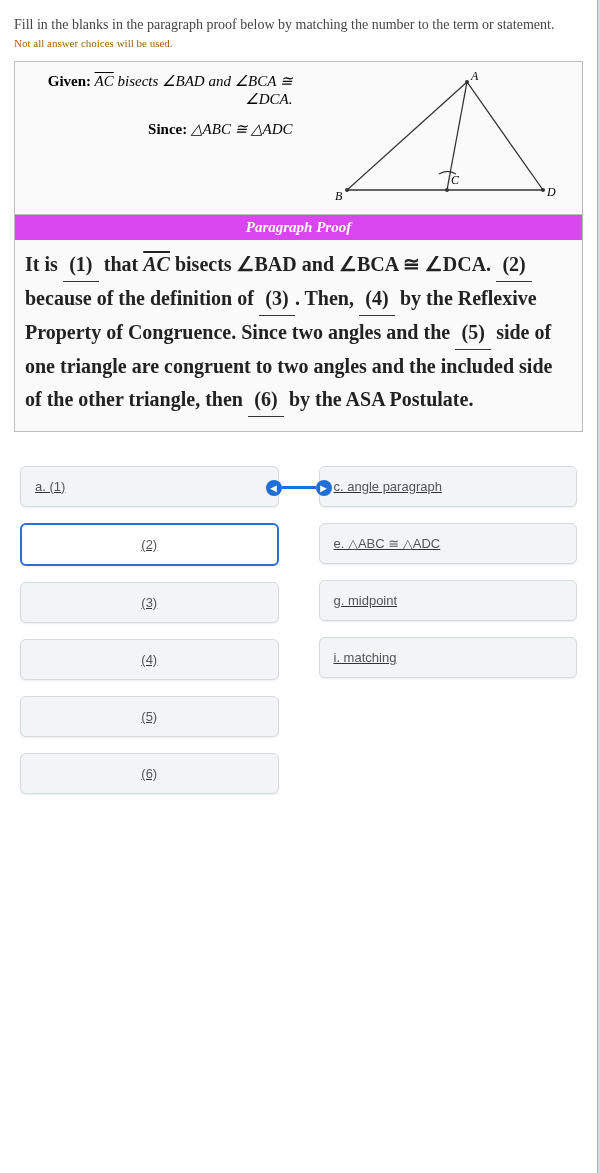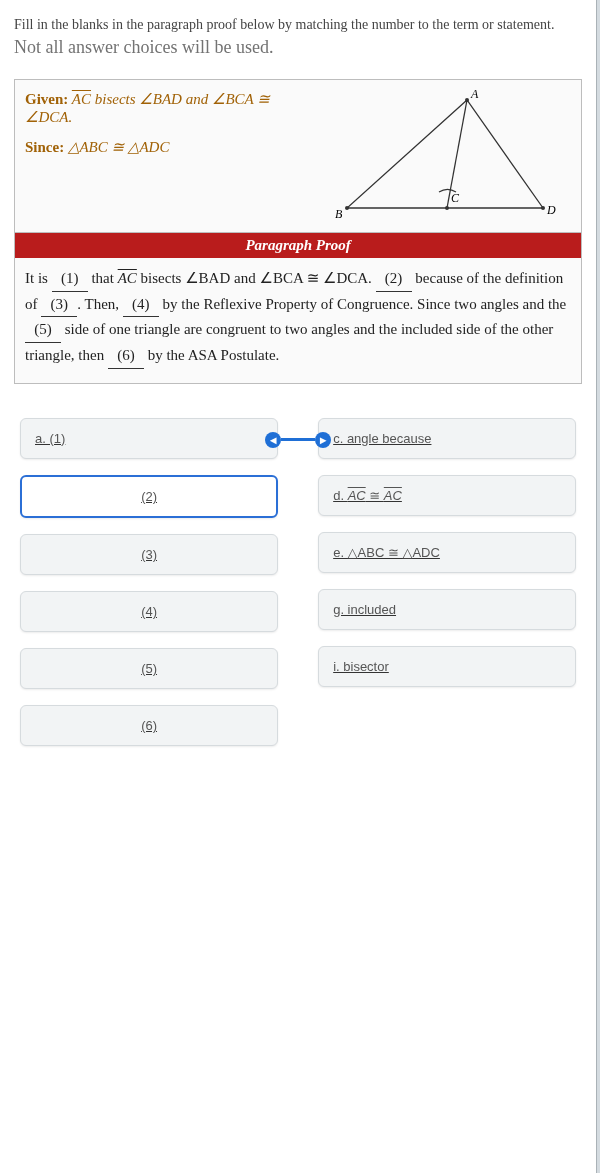--- a/index.html
+++ b/index.html
@@ -9,59 +9,61 @@
   width: 600px;
   color: #333;
 }
 .page {
   background: #fff;
   padding: 16px 14px 20px;
   min-height: 1173px;
   position: relative;
 }
 .instructions { font-size: 14px; color: #444; margin-bottom: 2px; line-height: 1.35; }
-.note { font-size: 18px; color: #737373; margin-bottom: 21px; }
+.note { font-size: 11px; color: #a16207; margin-bottom: 12px; }
 .problem-box {
   border: 1px solid #bdbdbd;
   background: #fafafa;
 }
 .given-row {
   display: flex;
   border-bottom: 1px solid #bdbdbd;
 }
 .given-cell {
   flex: 1;
   padding: 10px 10px 12px;
   font-size: 15px;
   font-style: italic;
-  color: #a16207;
+  color: #000000;
+  text-align: right;
 }
 .given-cell b { font-style: normal; font-weight: bold; }
 .ov { text-decoration: overline; font-style: italic; }
 .diagram-cell {
   flex: 1;
   display: flex;
   align-items: center;
   justify-content: center;
   padding: 6px;
 }
 .proof-header {
-  background: #b91c1c;
+  background: #d946ef;
   color: #fff;
   text-align: center;
   font-weight: bold;
   font-style: italic;
   padding: 4px 0;
   font-size: 15px;
 }
 .proof-body {
   padding: 8px 10px 14px;
-  font-size: 15px;
+  font-size: 20px;
   line-height: 1.65;
   color: #222;
+  font-weight: bold;
 }
 .blank { display: inline-block; border-bottom: 1px solid #333; min-width: 36px; text-align: center; color: #222; padding: 0 2px; }
 .matching {
   margin-top: 34px;
   display: flex;
   gap: 40px;
   padding: 0 6px;
 }
 .col { display: flex; flex-direction: column; gap: 16px; flex: 1; text-decoration: underline; }
 .tile {
@@ -153,25 +155,22 @@
   <div class="col">
     <div class="tile">a.   (1)</div>
     <div class="tile selected" style="text-align:center;">(2)</div>
     <div class="tile" style="text-align:center;">(3)</div>
     <div class="tile" style="text-align:center;">(4)</div>
     <div class="tile" style="text-align:center;">(5)</div>
     <div class="tile" style="text-align:center;">(6)</div>
   </div>
 
   <div class="col">
-    <div class="tile">c.   angle because</div>
-    <div class="tile">
-      <span>d.   </span><span class="ov">AC</span><span> ≅ </span><span class="ov">AC</span>
-    </div>
+    <div class="tile">c.   angle paragraph</div>
     <div class="tile">e.   △ABC ≅ △ADC</div>
-    <div class="tile">g.   included</div>
-    <div class="tile">i.   bisector</div>
+    <div class="tile">g.   midpoint</div>
+    <div class="tile">i.   matching</div>
   </div>
 </div>
 
 </div>
 <div class="rightedge"></div>
 </div>
 
 </body></html>

